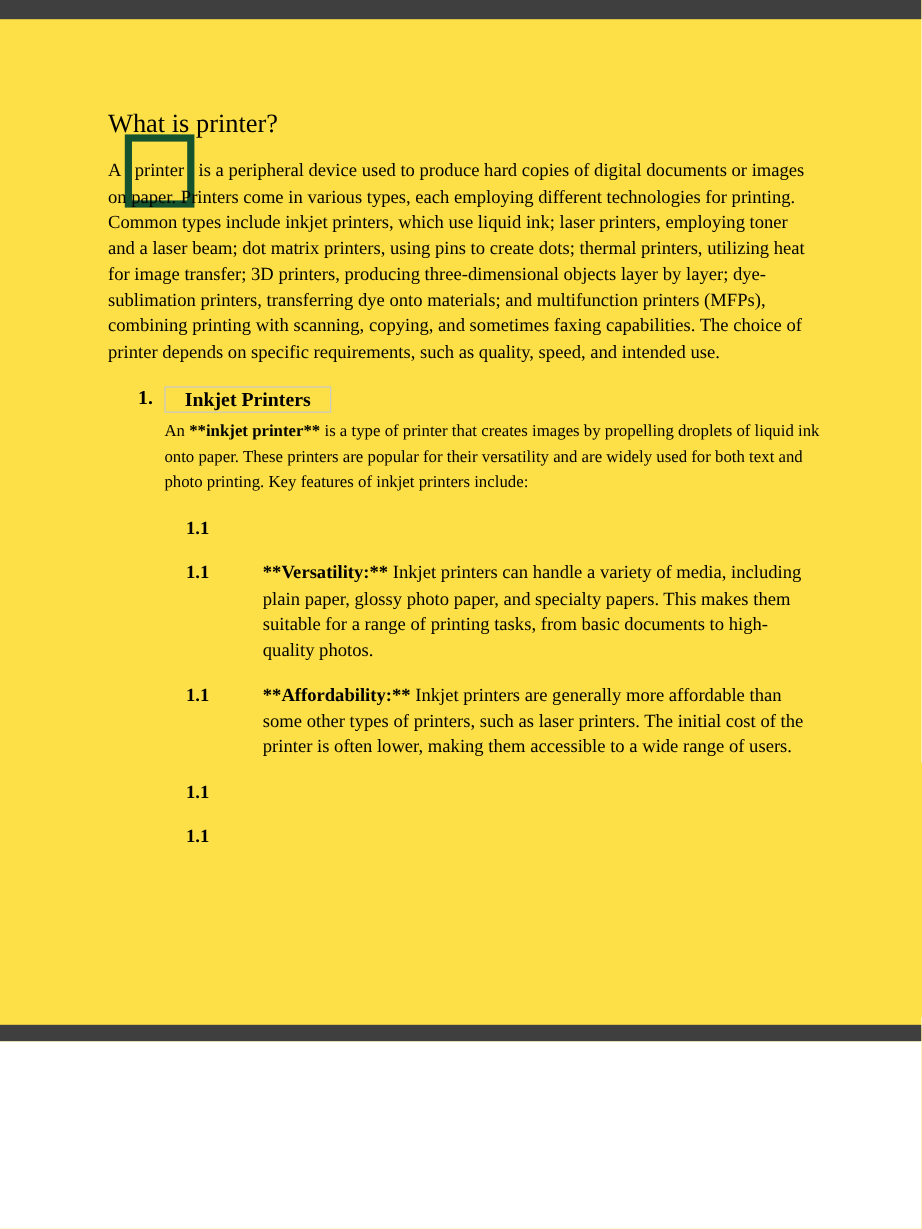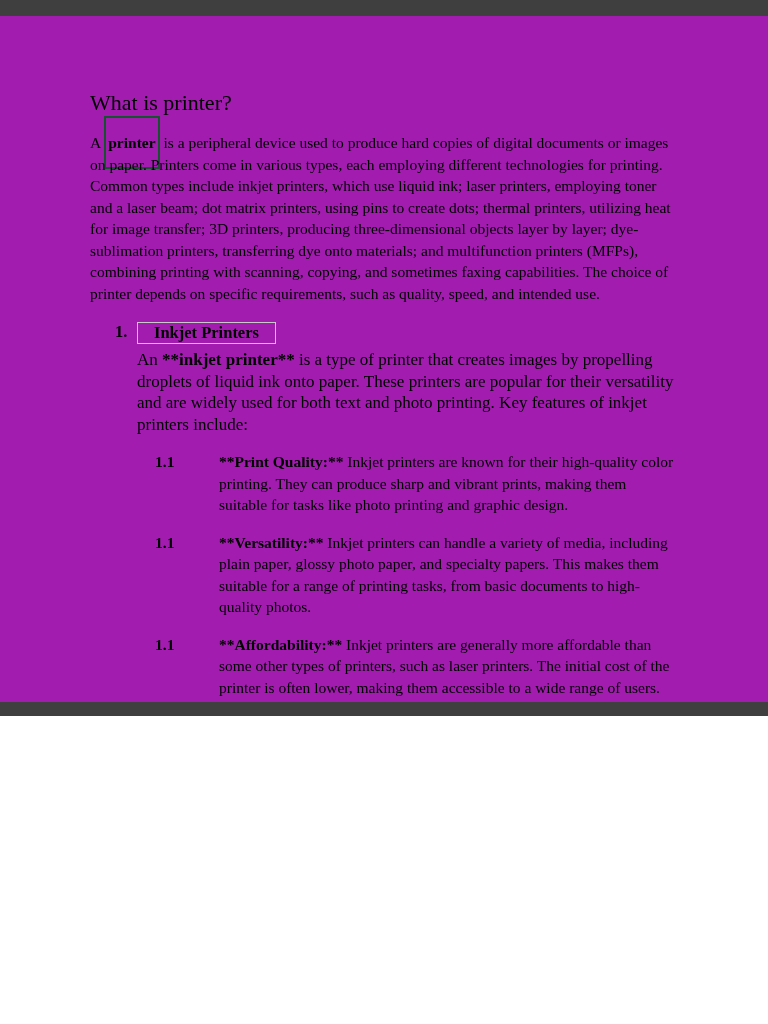--- a/index.html
+++ b/index.html
@@ -1,21 +1,21 @@
 <!DOCTYPE html>
 <html><head>
 <meta charset="utf-8">
 <style>
   * { box-sizing: border-box; }
   html, body { margin: 0; padding: 0; background: #ffffff; }
   .page {
     position: relative;
     width: 768px;
-    height: 716px;
-    background: #a21caf;
+    height: 868px;
+    background: #fde047;
     font-family: "Liberation Serif", serif;
     color: #000000;
     overflow: hidden;
   }
   .chrome-top {
     height: 16px;
     background: #3f3f3f;
   }
   .chrome-bottom {
     position: absolute;
@@ -30,22 +30,22 @@
     font-size: 22px;
     font-weight: 400;
     margin: 0 0 16px 0;
   }
   .intro {
     font-size: 15.5px;
     line-height: 21.5px;
     margin: 0;
   }
   .boxed-term {
-    font-weight: 700;
-    border: 2px solid #14532d;
+    font-weight: 400;
+    border: 6px solid #14532d;
     padding: 16px 2px;
   }
   .section-heading {
     font-size: 19px;
     font-weight: 700;
     margin: 34px 0 0 0;
   }
   .list-item-head {
     display: flex;
     margin: 18px 0 0 25px;
@@ -54,21 +54,21 @@
   }
   .list-num { width: 22px; }
   .list-item-title {
     border: 1px solid #c9c9c9;
     padding: 0 16px;
     align-self: flex-start;
   }
   .list-item-body {
     margin: 5px 0 0 47px;
     width: 560px;
-    font-size: 17px;
+    font-size: 14px;
     line-height: 21.5px;
   }
   .features {
     margin-left: 65px;
   }
   .feature {
     display: flex;
     margin-top: 16px;
     font-size: 15.5px;
     line-height: 21.5px;
@@ -98,21 +98,20 @@
       <span class="list-num">1.</span>
       <span class="list-item-title">Inkjet Printers</span>
     </div>
 
     <p class="list-item-body"><span>An </span><span class="bold">**inkjet printer**</span><span> is a type of printer that creates images by propelling droplets of liquid ink onto paper. These printers are popular for their versatility and are widely used for both text and photo printing. Key features of inkjet printers include:</span></p>
 
     <div class="features">
 
       <div class="feature">
         <span class="feat-num">1.1</span>
-        <span class="feat-text"><span class="bold">**Print Quality:**</span><span> Inkjet printers are known for their high-quality color printing. They can produce sharp and vibrant prints, making them suitable for tasks like photo printing and graphic design.</span></span>
       </div>
 
       <div class="feature">
         <span class="feat-num">1.1</span>
         <span class="feat-text"><span class="bold">**Versatility:**</span><span> Inkjet printers can handle a variety of media, including plain paper, glossy photo paper, and specialty papers. This makes them suitable for a range of printing tasks, from basic documents to high-quality photos.</span></span>
       </div>
 
       <div class="feature">
         <span class="feat-num">1.1</span>
         <span class="feat-text"><span class="bold">**Affordability:**</span><span> Inkjet printers are generally more affordable than some other types of printers, such as laser printers. The initial cost of the printer is often lower, making them accessible to a wide range of users.</span></span>

